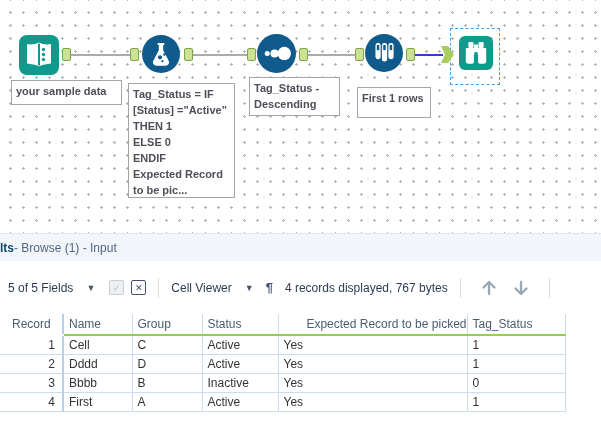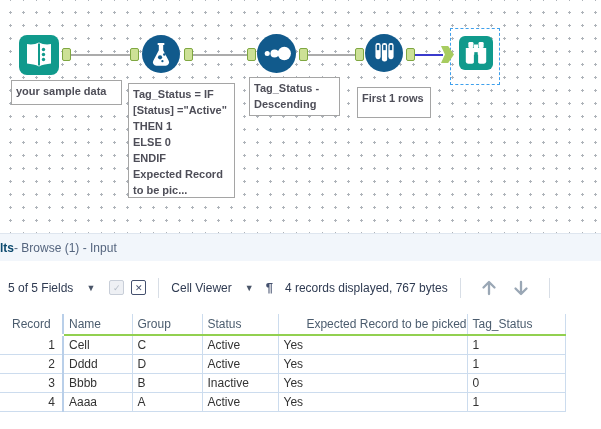--- a/index.html
+++ b/index.html
@@ -228,21 +228,21 @@
             <tr>
               <td class="record-col">3</td>
               <td>Bbbb</td>
               <td>B</td>
               <td>Inactive</td>
               <td>Yes</td>
               <td>0</td>
             </tr>
             <tr>
               <td class="record-col">4</td>
-              <td>Aaaa</td>
+              <td>First</td>
               <td>A</td>
               <td>Active</td>
               <td>Yes</td>
               <td>1</td>
             </tr>
           </tbody>
         </table>
     </div>
   </div>
 </div>

